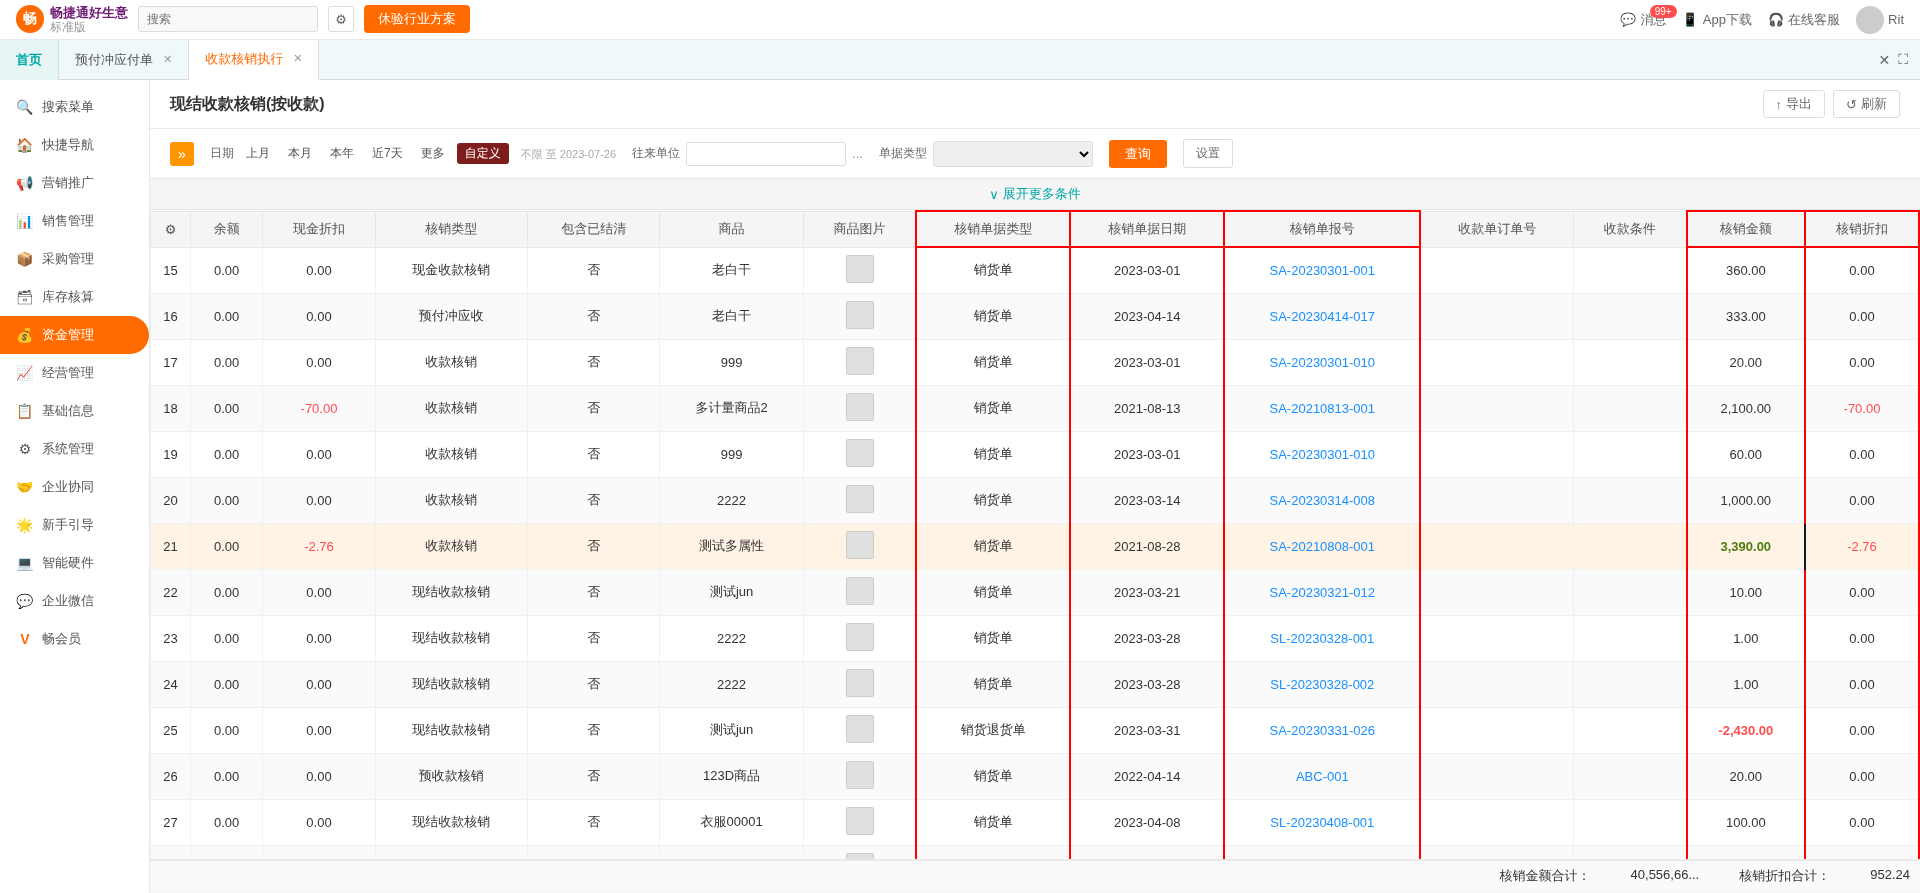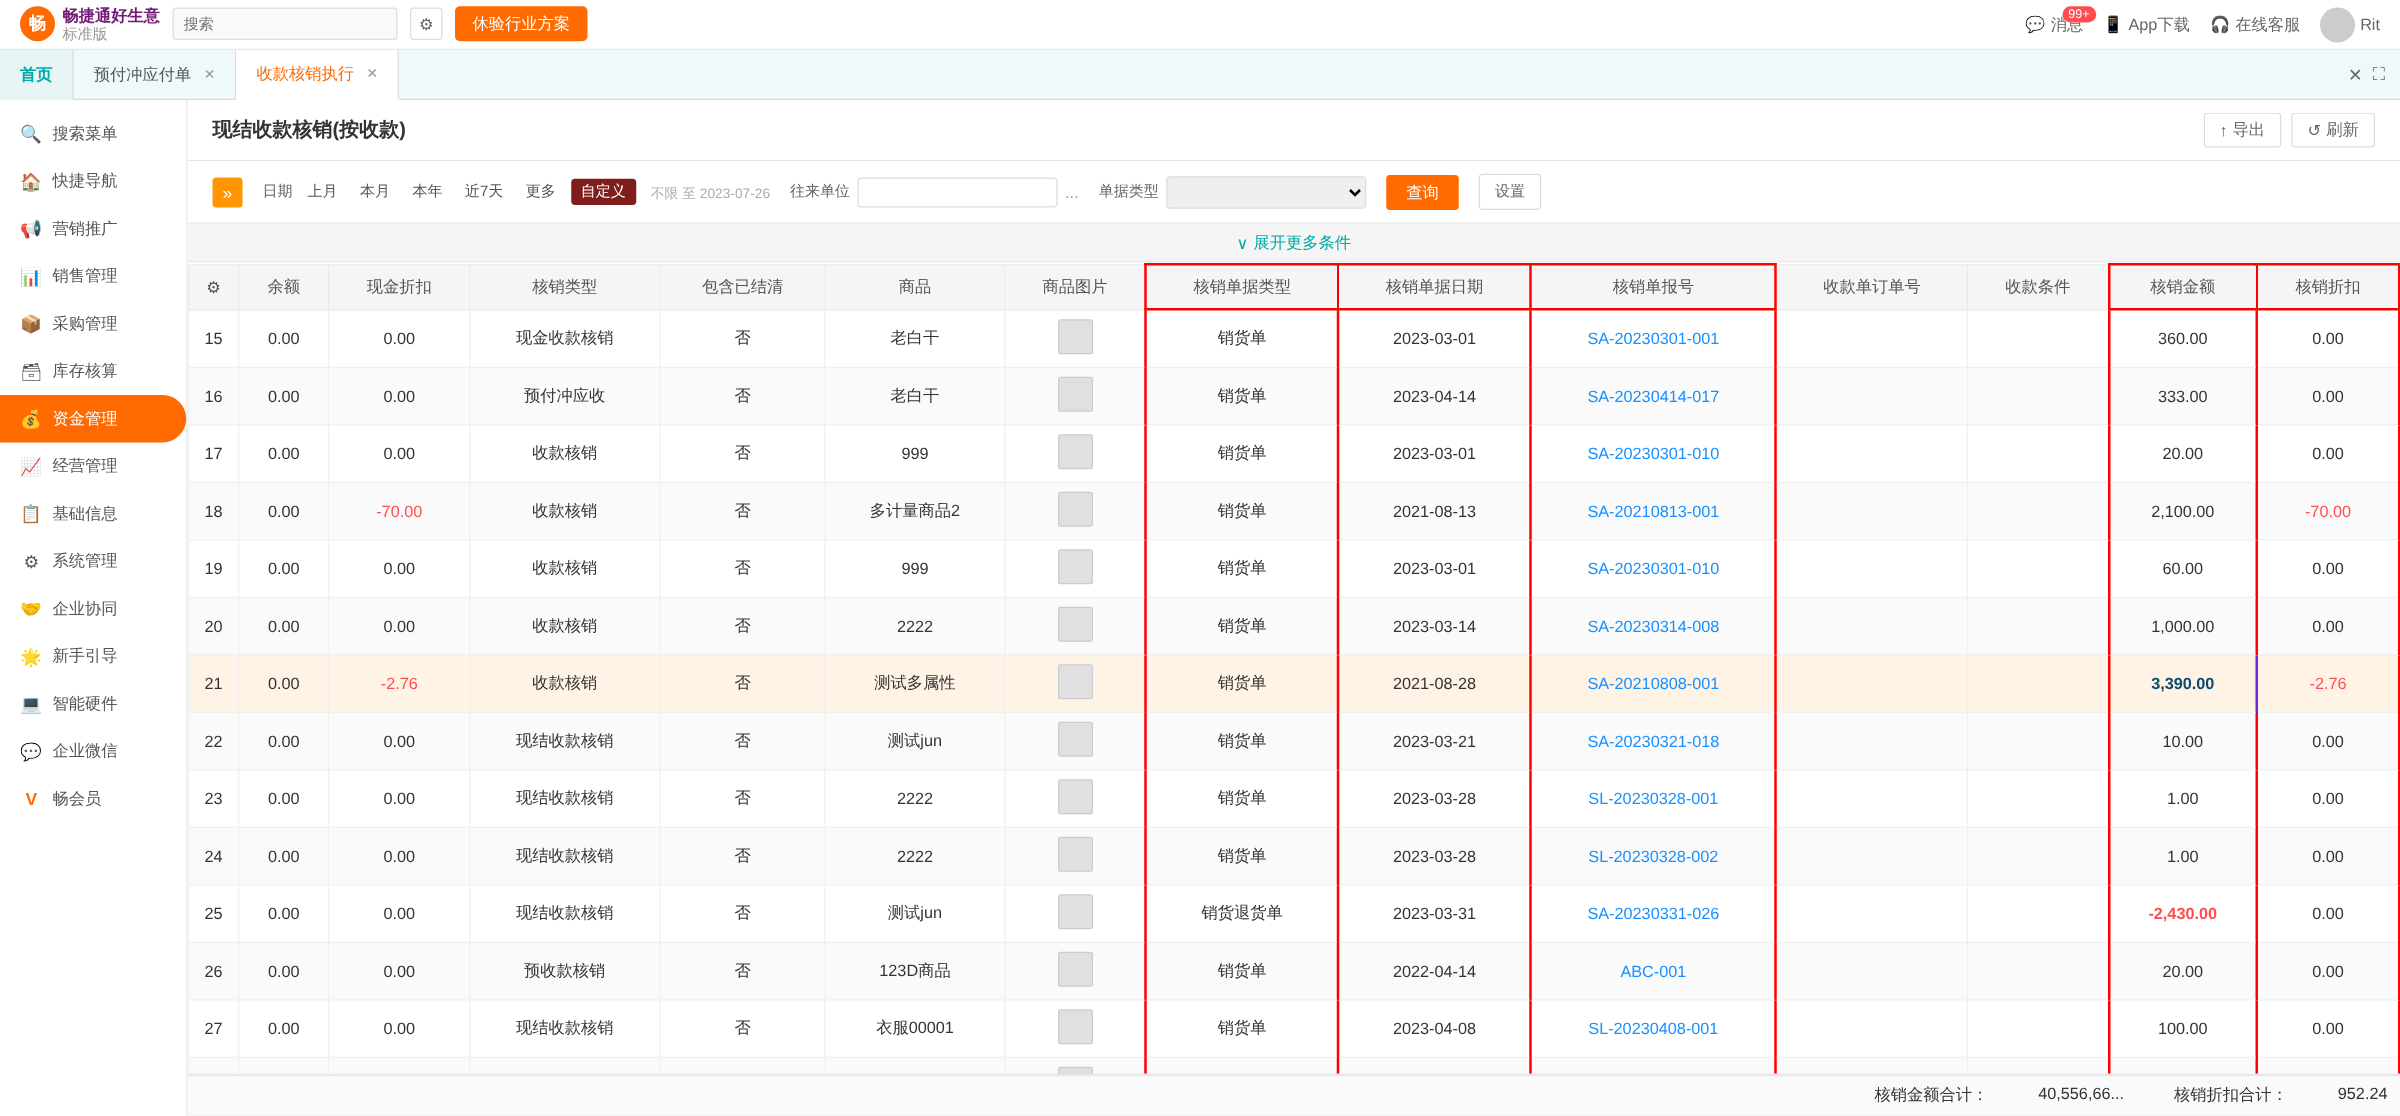--- a/index.html
+++ b/index.html
@@ -469,34 +469,34 @@
       <td style="color:#ff4d4f;">-2.76</td>
       <td>收款核销</td>
       <td>否</td>
       <td>测试多属性</td>
       <td><div style="width:28px;height:28px;background:#e0e0e0;border:1px solid #ccc;display:inline-block;border-radius:2px;"></div></td>
       <td style="border-left:2px solid red;border-right:2px solid red;">销货单</td>
       <td style="border-left:2px solid red;border-right:2px solid red;">2021-08-28</td>
       <td style="border-left:2px solid red;border-right:2px solid red;"><a class="link-text">SA-20210808-001</a></td>
       <td></td>
       <td></td>
-      <td style="border-left:2px solid red;border-right:2px solid #6d28d9;color:#0c4a6e;font-weight:bold;">3,390.00</td>
+      <td style="border-left:2px solid red;border-right:2px solid #0f172a;color:#4d7c0f;font-weight:bold;">3,390.00</td>
       <td style="border-left:2px solid red;border-right:2px solid red;color:#ff4d4f;">-2.76</td>
     </tr>
               <tr style="background: rgb(250, 250, 250);">
       <td>22</td>
       <td>0.00</td>
       <td style="">0.00</td>
       <td>现结收款核销</td>
       <td>否</td>
       <td>测试jun</td>
       <td><div style="width:28px;height:28px;background:#e0e0e0;border:1px solid #ccc;display:inline-block;border-radius:2px;"></div></td>
       <td style="border-left:2px solid red;border-right:2px solid red;">销货单</td>
       <td style="border-left:2px solid red;border-right:2px solid red;">2023-03-21</td>
-      <td style="border-left:2px solid red;border-right:2px solid red;"><a class="link-text">SA-20230321-018</a></td>
+      <td style="border-left:2px solid red;border-right:2px solid red;"><a class="link-text">SA-20230321-012</a></td>
       <td></td>
       <td></td>
       <td style="border-left:2px solid red;border-right:2px solid red;">10.00</td>
       <td style="border-left:2px solid red;border-right:2px solid red;">0.00</td>
     </tr>
               <tr>
       <td>23</td>
       <td>0.00</td>
       <td style="">0.00</td>
       <td>现结收款核销</td>

